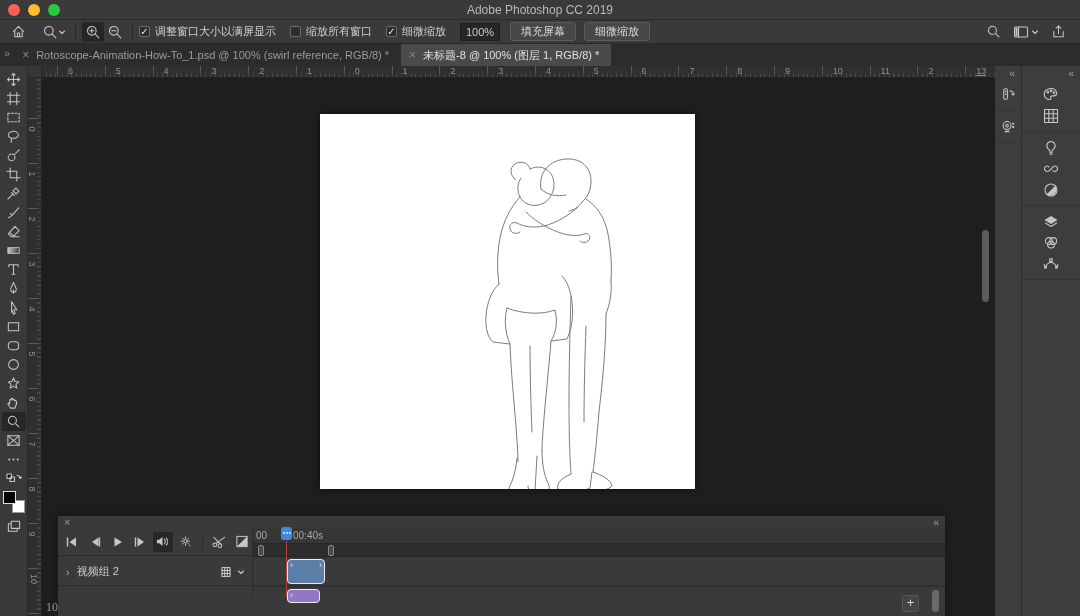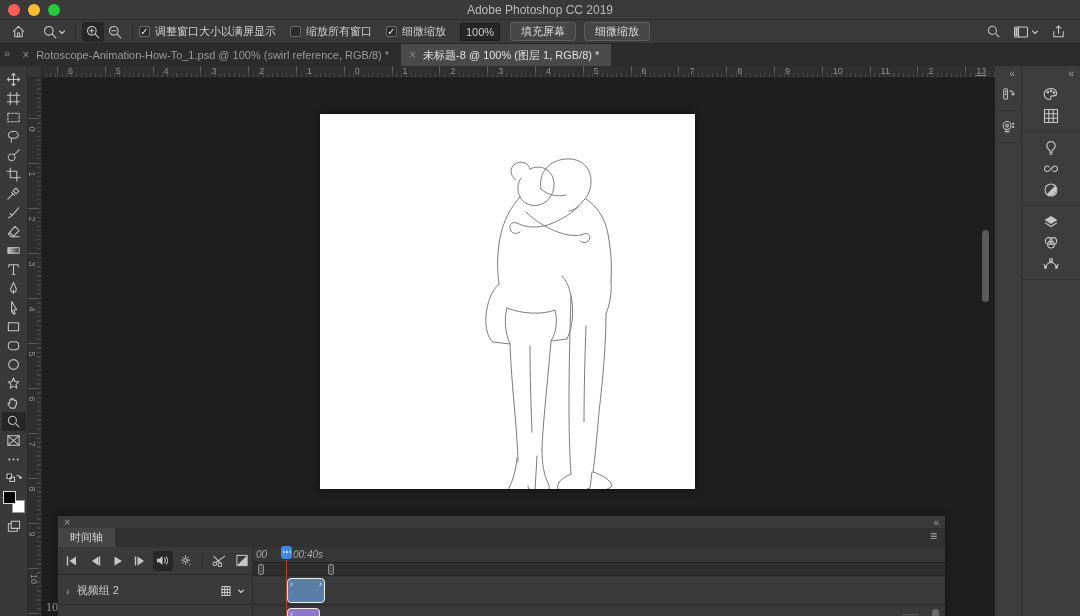--- a/index.html
+++ b/index.html
@@ -92,21 +92,21 @@
   #tl-body { position:relative; height:69px; }
   #tl-left { position:absolute; left:0; top:0; bottom:0; width:195px; border-right:1px solid #2c2c2c; }
   #tl-controls { height:28px; display:flex; align-items:center; gap:2px; padding-left:4px; border-bottom:1px solid #2c2c2c; }
   .tl-btn { width:22px; height:20px; display:flex; align-items:center; justify-content:center; border-radius:3px; }
   .tl-btn.selected { background:#272727; }
   .tl-sep { width:1px; height:16px; background:#2c2c2c; margin:0 4px; }
   #tl-trackrow-label { position:absolute; left:0; top:30px; height:28px; width:195px; display:flex;
     align-items:center; gap:7px; padding:0 8px; border-bottom:1px solid #2c2c2c; }
   .twirl { color:#aaaaaa; font-size:11px; }
   #tl-track-opts { margin-left:auto; display:flex; align-items:center; gap:3px; color:#aaaaaa; }
-  #tl-right { position:absolute; left:195px; right:0; top:0; bottom:0; background:#363636;font-style:italic; }
+  #tl-right { position:absolute; left:195px; right:0; top:0; bottom:0; background:#363636; }
   #tl-ruler { position:absolute; left:0; right:0; top:0; height:15px; color:#a9a9a9; font-size:10px; }
   #tl-ruler .t0 { position:absolute; left:3px; top:2px; }
   #tl-ruler .t10 { position:absolute; left:40px; top:2px; }
   #tl-workarea { position:absolute; left:0; right:0; top:15px; height:14px; background:#2d2d2d;
     border-top:1px solid #262626; border-bottom:1px solid #262626; }
   .wa-handle { position:absolute; top:1px; width:6px; height:11px; background:#4a4a4a; border:1px solid #8a8a8a; border-radius:2px; }
   #tl-lane1 { position:absolute; left:0; right:0; top:30px; height:28px; background:#3a3a3a; border-bottom:1px solid #2c2c2c; }
   #tl-lane2 { position:absolute; left:0; right:0; top:60px; height:9px; background:#3a3a3a; }
   .clip { position:absolute; border-radius:4px; border:1.5px solid #ececec; }
   .clip .chev { position:absolute; top:1px; color:#e8e8e8; font-size:9px; line-height:8px; }
@@ -492,24 +492,20 @@
       </div>
     </div>
   </div>
 </div>
 
 <div id="timeline">
   <div id="tl-header">
     <span id="tl-close">×</span>
     <span id="tl-collapse">«</span>
   </div>
-  <div id="tl-tabs">
-    <span id="tl-tab">时间轴</span>
-    <span id="tl-menu">≡</span>
-  </div>
   <div id="tl-body">
     <div id="tl-left">
       <div id="tl-controls">
         <span class="tl-btn">
             <svg width="14" height="12" viewBox="0 0 14 12">
               <path d="M2.5 1.5v9" stroke="#c6c6c6" stroke-width="1.4"></path>
               <path class="fillic" d="M11 1.5L4.5 6l6.5 4.5z"></path>
             </svg>
           </span>
         <span class="tl-btn">

